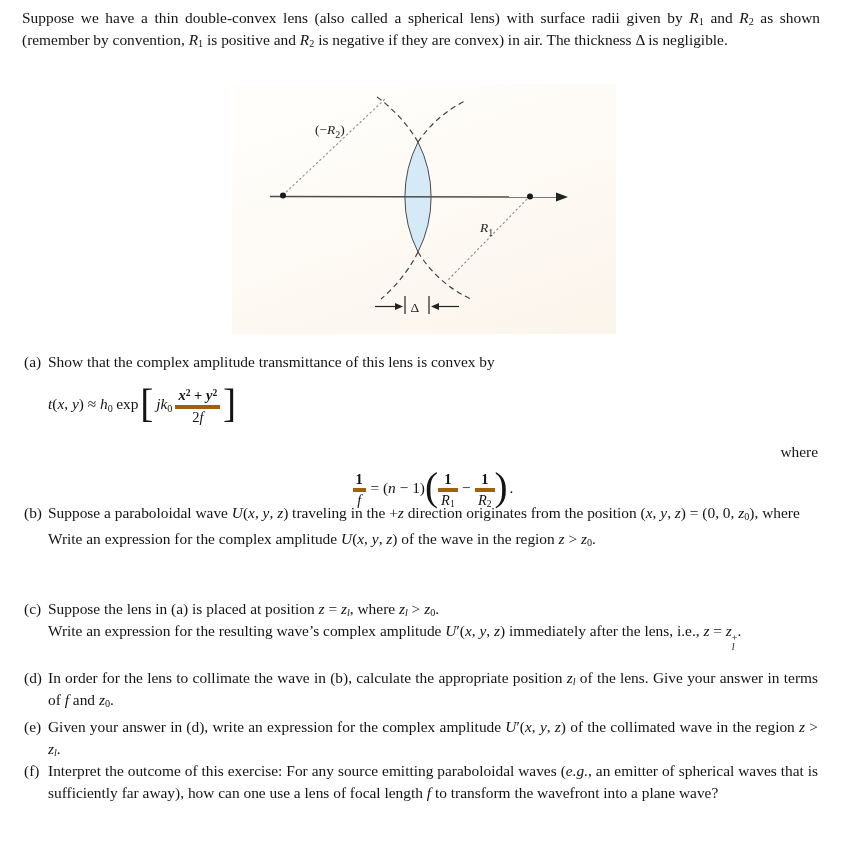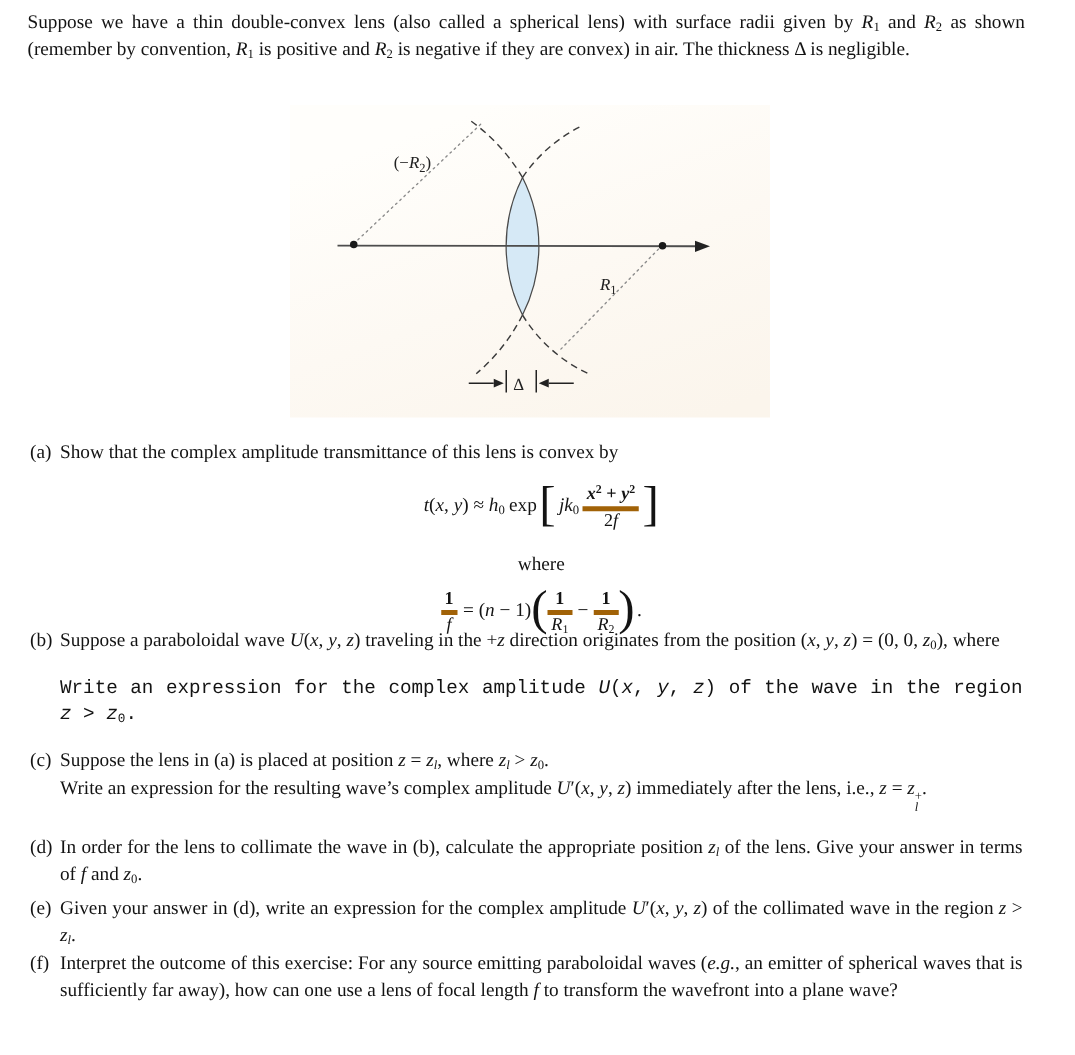--- a/index.html
+++ b/index.html
@@ -21,25 +21,25 @@
   .big{font-size:2.55em;line-height:0;vertical-align:middle;position:relative;top:-2px;font-weight:400;}
   .sp{display:inline-block;}
   .intro{position:absolute;left:22px;top:7px;width:798px;}
   .figure{position:absolute;left:232px;top:84px;width:384px;height:250px;
           background:linear-gradient(160deg,#fffefb 15%,#fdf9f3 55%,#fbf5ec 95%);}
   .figure svg{position:absolute;left:13px;top:0;}
   .item{position:absolute;left:24px;width:794px;}
   .item .lab{position:absolute;left:0;top:0;}
   .item .body{margin-left:24px;}
   .eq{text-align:center;margin:0;}
-  .eq-t{margin-top:7px;height:52px;display:flex;align-items:center;justify-content:center;}
+  .eq-t{margin-top:7px;height:52px;display:flex;align-items:center;justify-content:flex-start;}
   .eq-f{margin-top:3px;height:48px;display:flex;align-items:center;justify-content:center;}
   .eq-u{margin:3px 0 2px;}
-  .where-line{text-align:center;margin-top:9px;}
-  .p2{margin-top:16px;font-family:Liberation Mono, monospace;}
+  .where-line{text-align:right;margin-top:9px;}
+  .p2{margin-top:4px;}
   .figlabel{font-size:13.5px;fill:#222;}
 </style>
 </head>
 <body>
 
 <div class="page">
 
   <p class="intro">Suppose we have a thin double-convex lens (also called a spherical lens) with surface radii given by <i>R</i><sub>1</sub> and <i>R</i><sub>2</sub> as shown (remember by convention, <i>R</i><sub>1</sub> is positive and <i>R</i><sub>2</sub> is negative if they are convex) in air. The thickness Δ is negligible.</p>
 
   <div class="figure">

